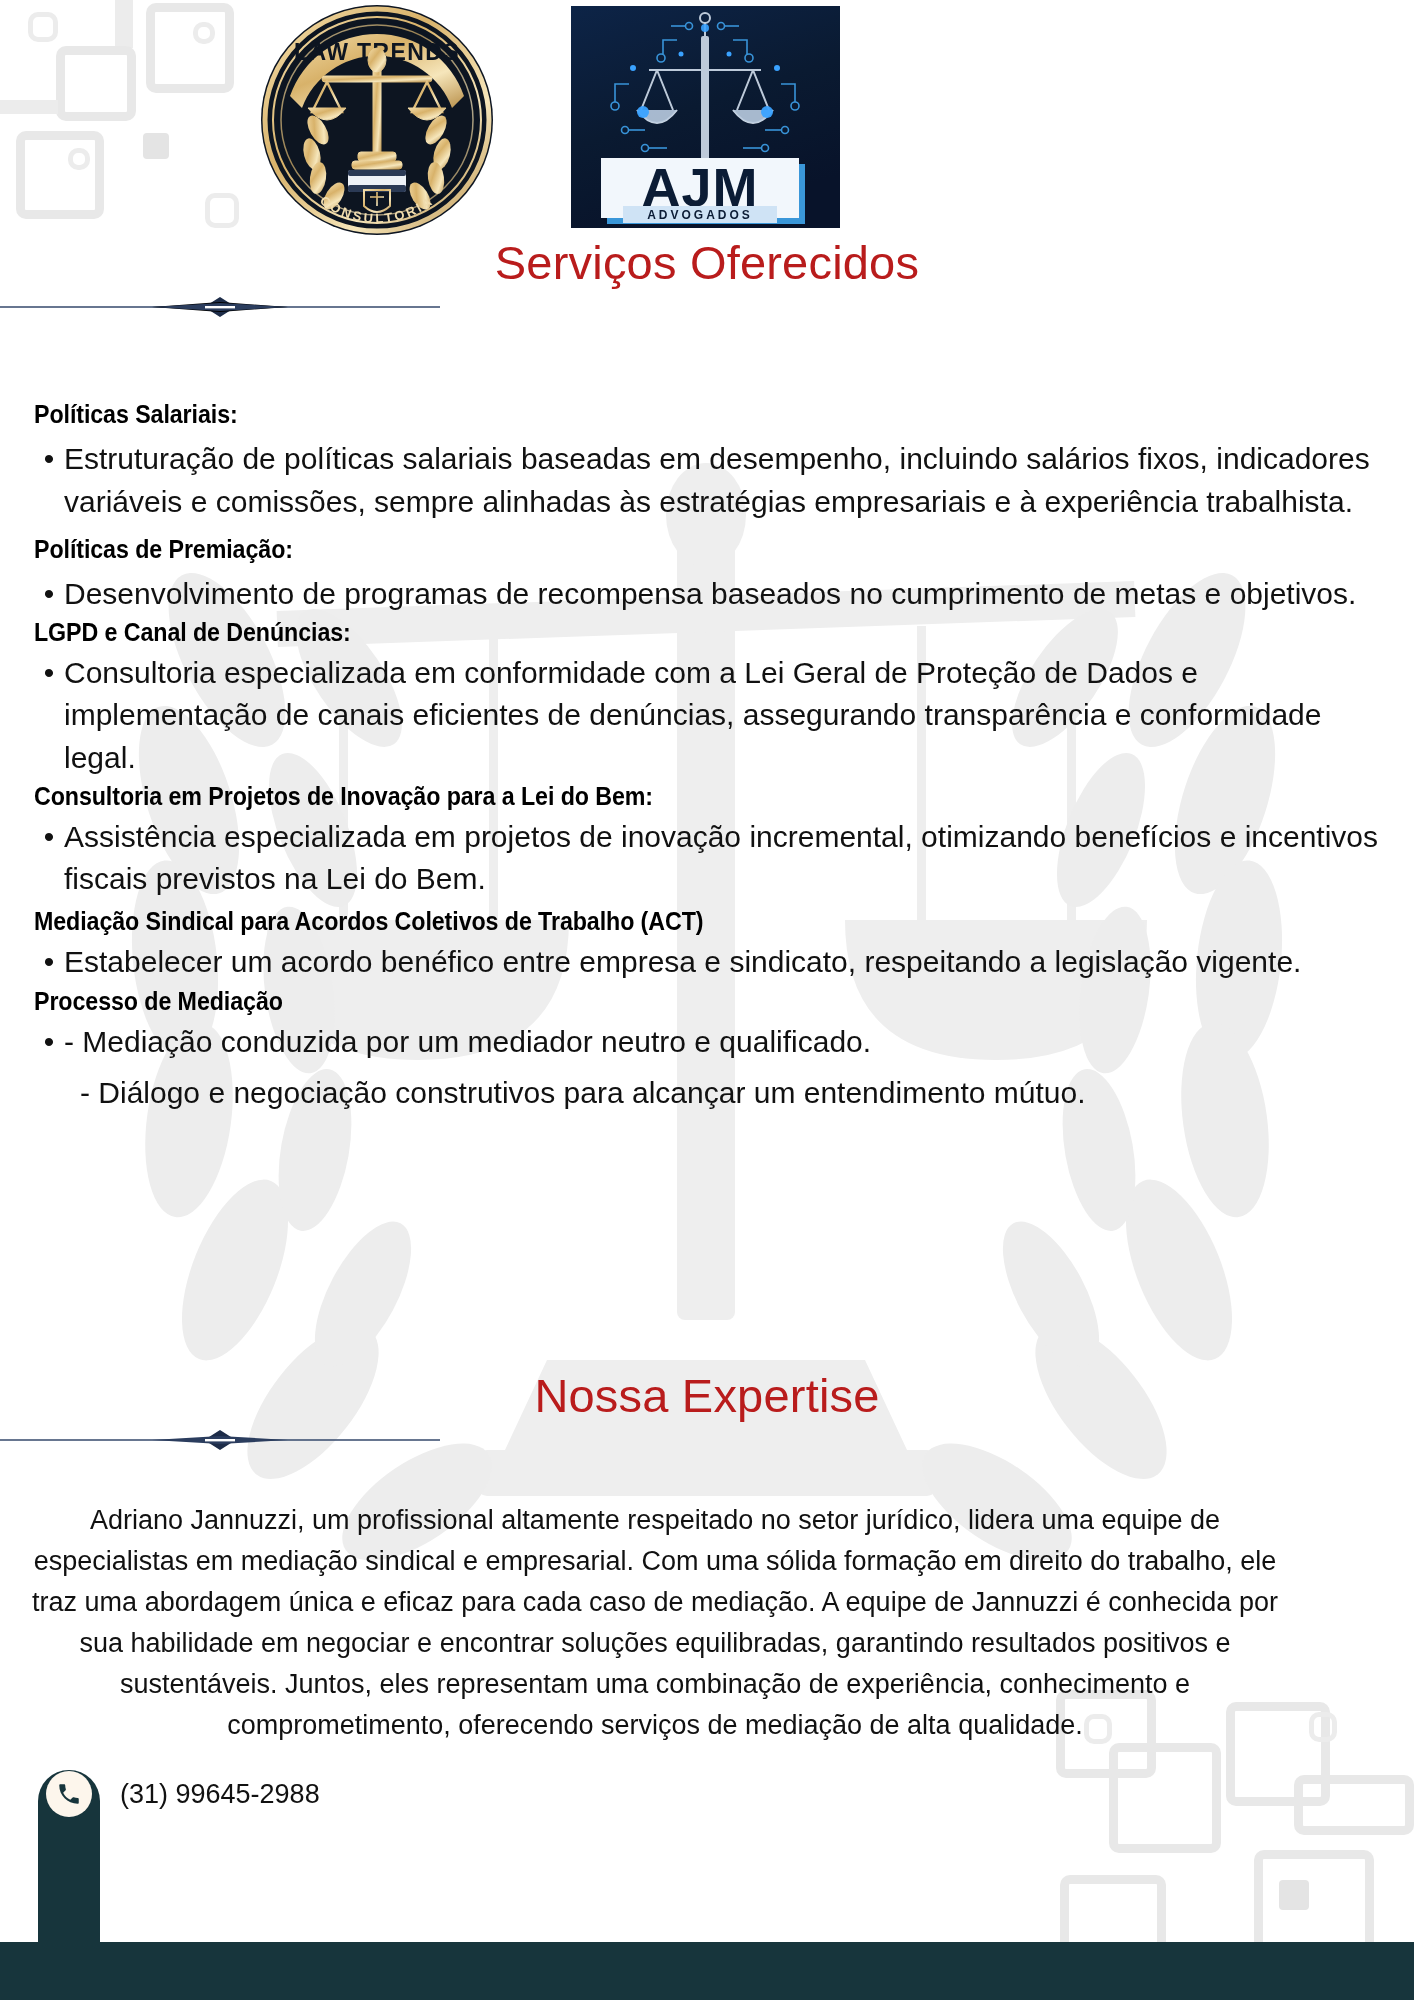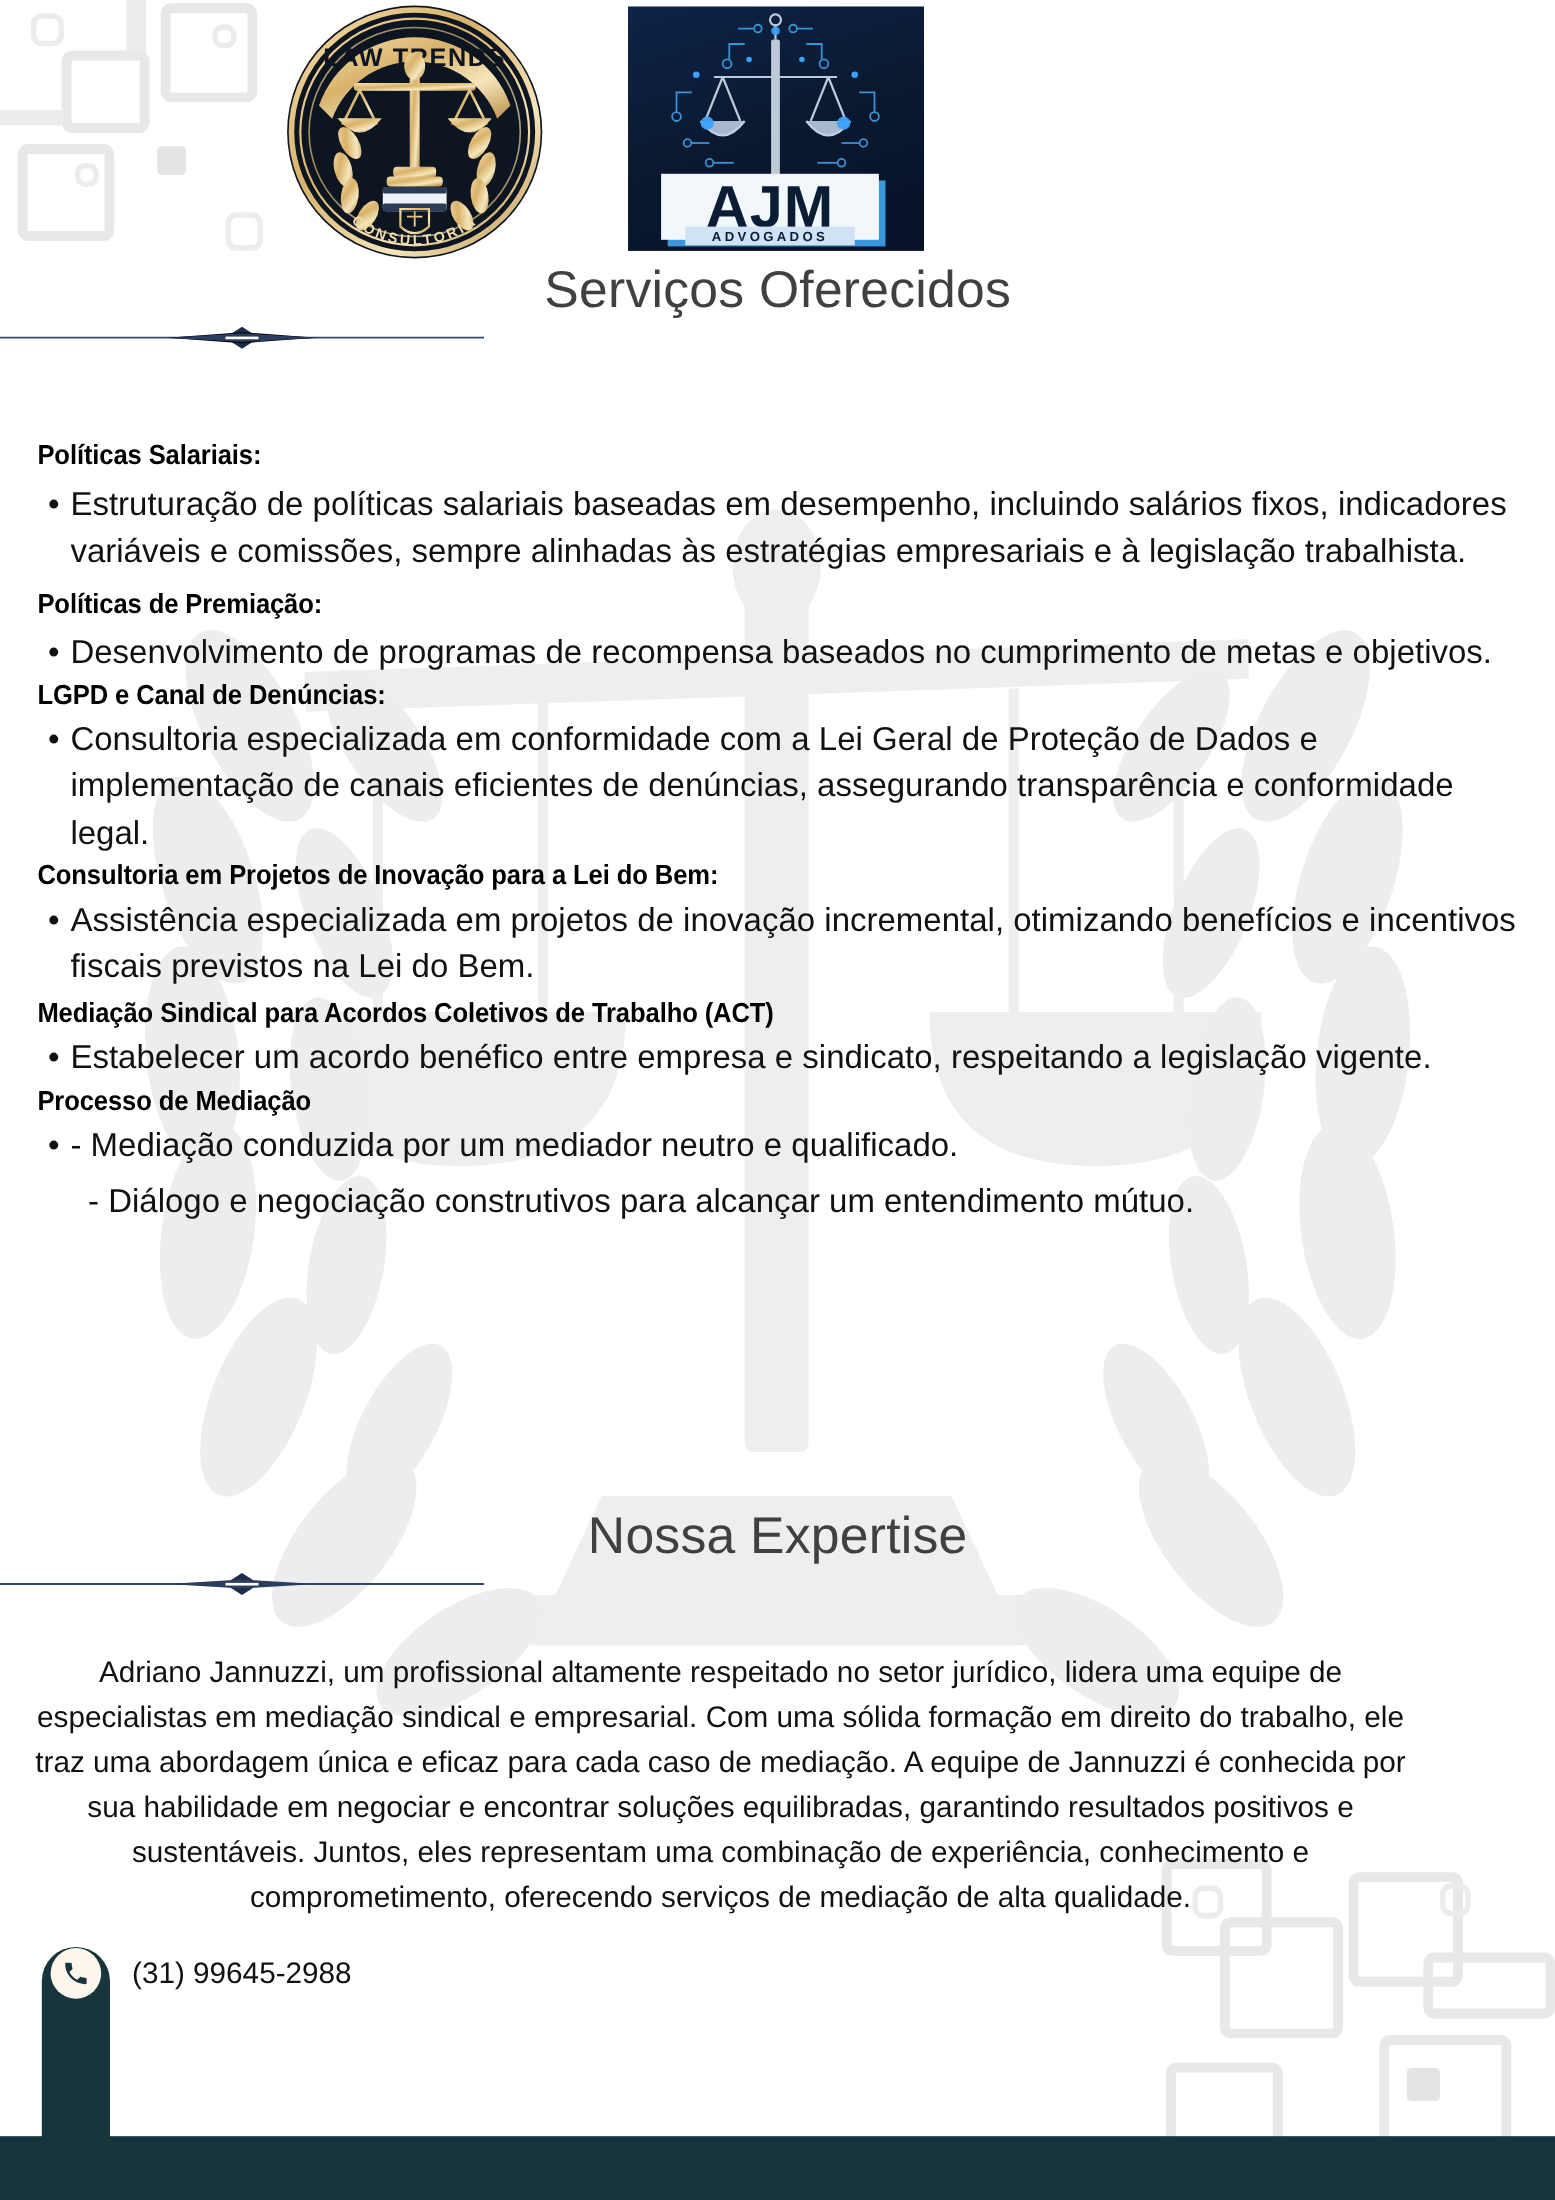--- a/index.html
+++ b/index.html
@@ -81,21 +81,21 @@
     background: #0b1c35;
   }
 
   
   .section-title {
     position: relative;
     z-index: 4;
     text-align: center;
     font-size: 47px;
     font-weight: 400;
-    color: #404040;
+    color: #b91c1c;
     letter-spacing: 0.2px;
     line-height: 1.12;
     font-family: "Liberation Sans", sans-serif;
   }
   .divider {
     position: relative;
     z-index: 4;
     width: 440px;
     height: 22px;
     margin: 6px auto 0 auto;
@@ -420,21 +420,21 @@
       <rect x="205" y="10" width="30" height="2.4" fill="#ffffff"></rect>
     </svg>
   </div>
 
   <div class="content" style="position:absolute; left:0; top:400px; width:1414px;">
 
     <div style="padding:0 34px 0 34px;">
       <div class="svc-head">Políticas Salariais:</div>
       <div class="svc-item" style="margin-top:9px;">
         <div class="svc-bullet">•</div>
-        <div class="svc-text">Estruturação de políticas salariais baseadas em desempenho, incluindo salários fixos, indicadores variáveis e comissões, sempre alinhadas às estratégias empresariais e à legislação trabalhista.</div>
+        <div class="svc-text">Estruturação de políticas salariais baseadas em desempenho, incluindo salários fixos, indicadores variáveis e comissões, sempre alinhadas às estratégias empresariais e à experiência trabalhista.</div>
       </div>
     </div>
 
     <div style="padding:12px 34px 0 34px;">
       <div class="svc-head">Políticas de Premiação:</div>
       <div class="svc-item" style="margin-top:9px;">
         <div class="svc-bullet">•</div>
         <div class="svc-text"> Desenvolvimento de programas de recompensa baseados no cumprimento de metas e objetivos.</div>
       </div>
     </div>

